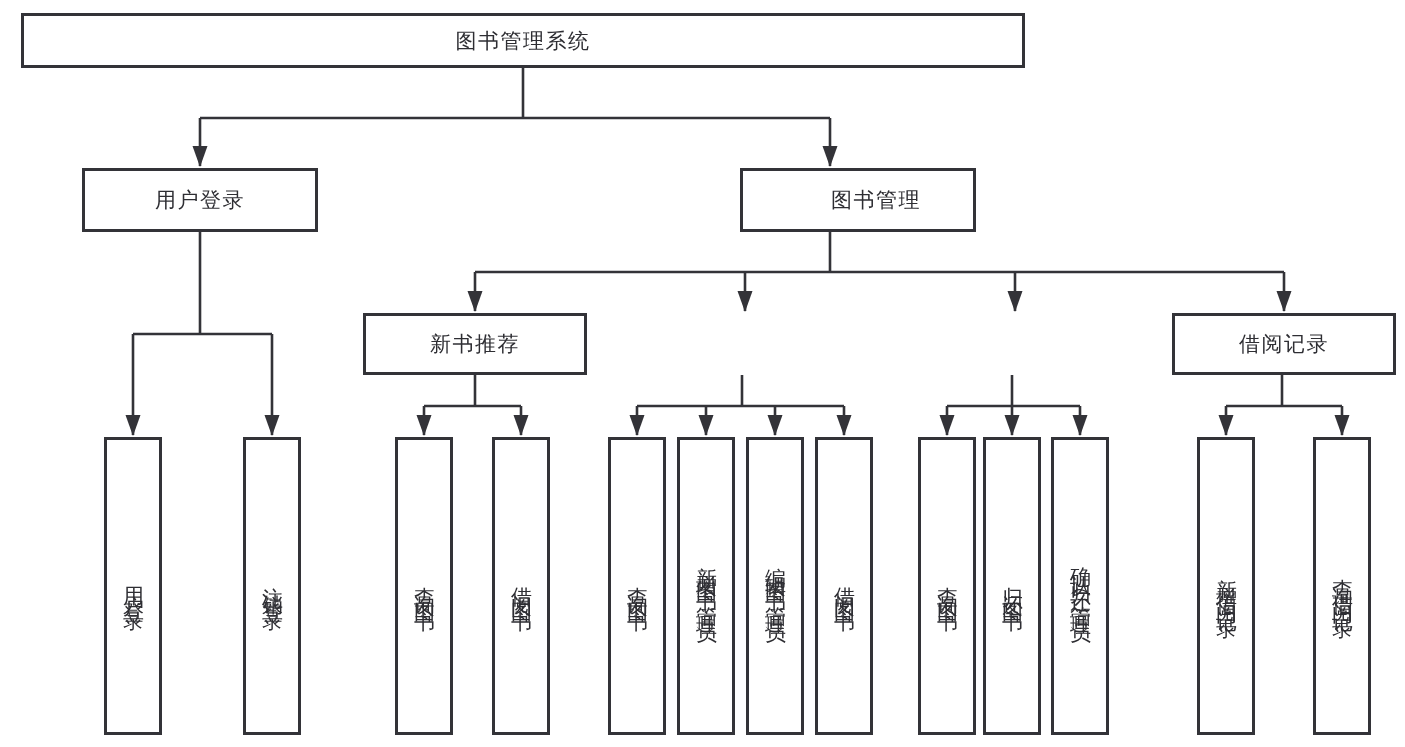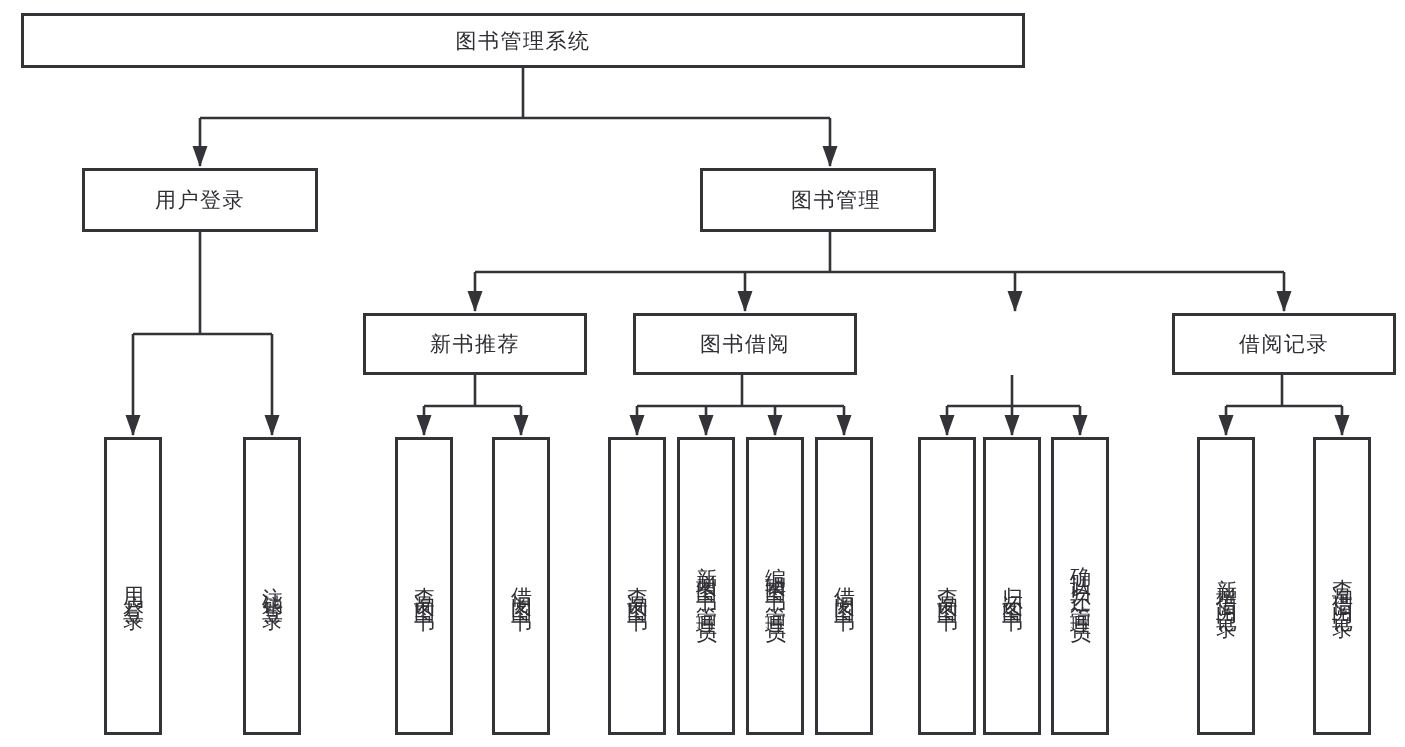--- a/index.html
+++ b/index.html
@@ -95,29 +95,26 @@
     </g>
   </svg>
 
   <div class="box box-h" style="left:21px; top:13px; width:1004px; height:55px;">
     <span>图书管理系统</span>
   </div>
 
   <div class="box box-h lvl2" style="left:82px;">
     <span>用户登录</span>
   </div>
-  <div class="box box-h lvl2" style="left:700px;padding-left:36px;">
+  <div class="box box-h lvl2" style="left:740px;padding-left:36px;">
     <span>图书管理</span>
   </div>
 
   <div class="box box-h lvl3" style="left:363px;">
     <span>新书推荐</span>
-  </div>
-  <div class="box box-h lvl3" style="left:633px;">
-    <span>图书借阅</span>
   </div>
   <div class="box box-h lvl3" style="left:1172px;">
     <span>借阅记录</span>
   </div>
 
   <div class="box box-v leaf" style="left:104px;">
     <span>用户登录</span>
   </div>
   <div class="box box-v leaf" style="left:243px;">
     <span>注销登录</span>

